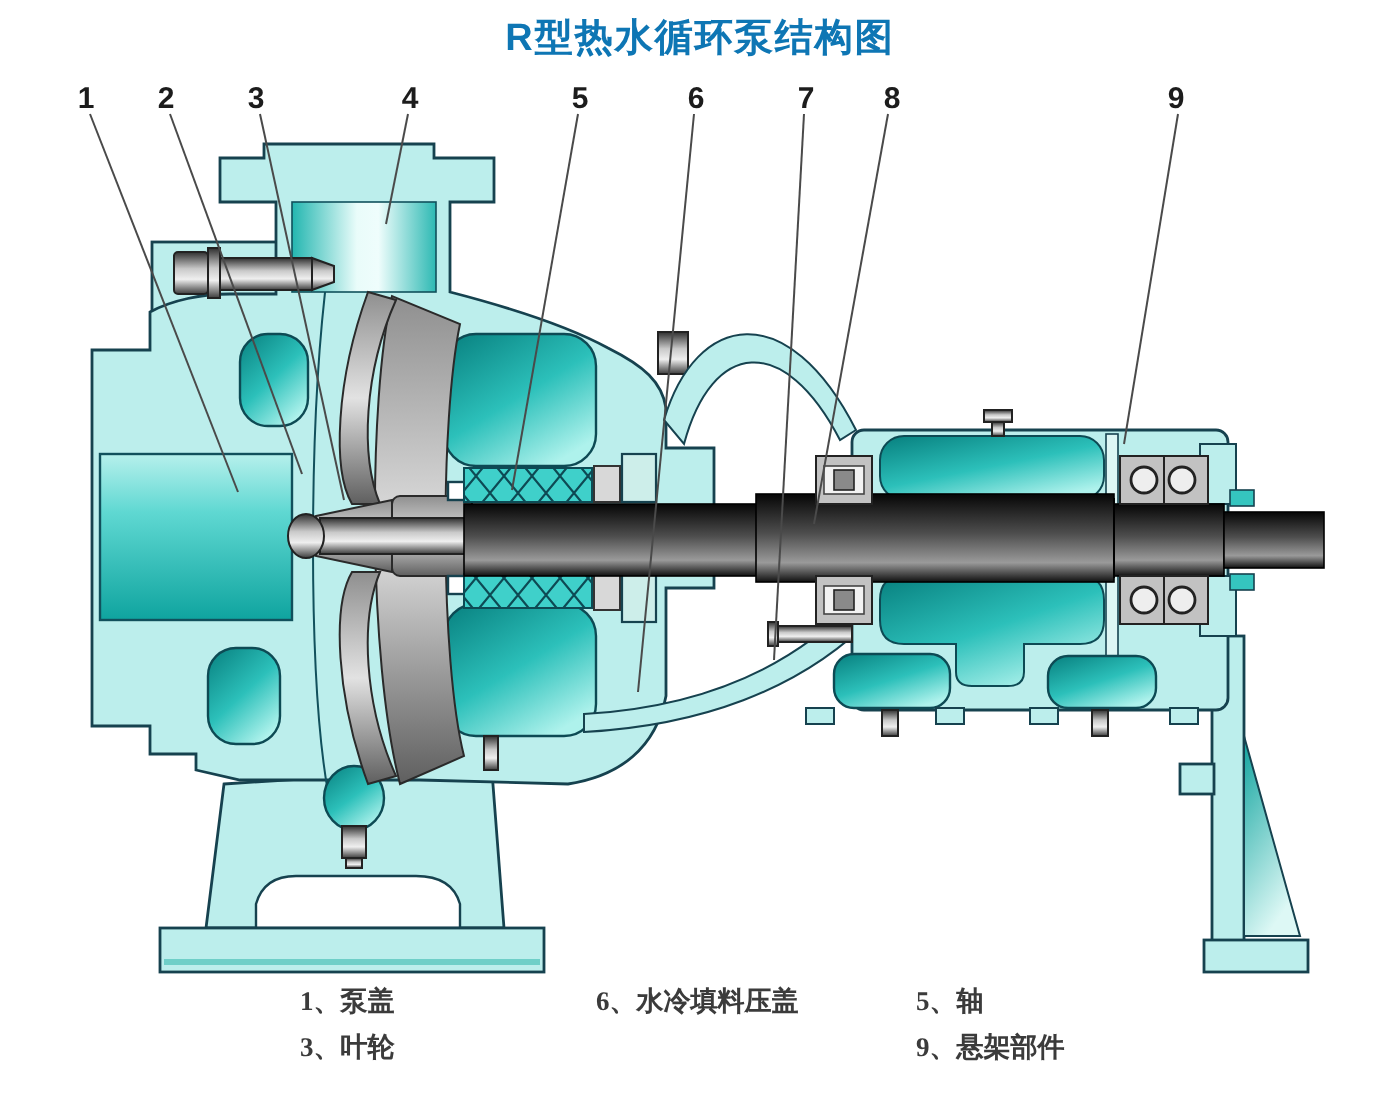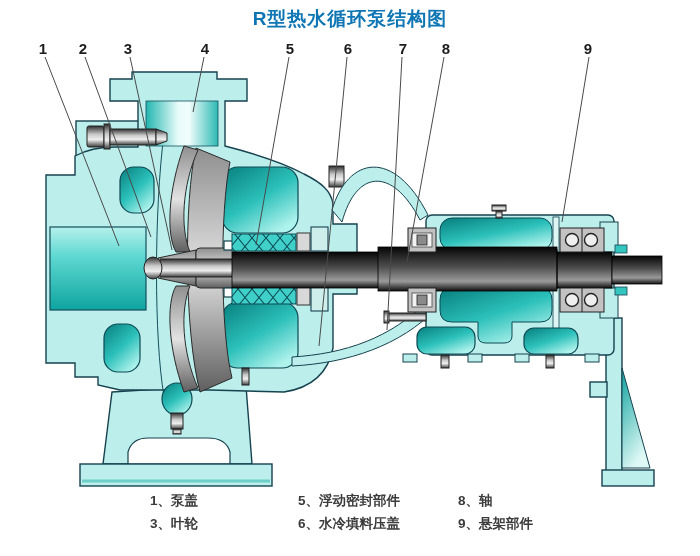--- a/index.html
+++ b/index.html
@@ -2,21 +2,21 @@
 <html><head>
 <meta charset="utf-8">
 <style>
   html,body{margin:0;padding:0;background:#fff;}
   .stage{position:relative;width:700px;height:556px;background:#fff;overflow:hidden;
          font-family:"Liberation Sans","DejaVu Sans",sans-serif;}
   .title{position:absolute;top:6px;left:0;width:700px;text-align:center;
          font-size:19px;font-weight:bold;color:#0e76b4;letter-spacing:1px;}
   .diagram-svg{position:absolute;top:0;left:0;}
   .legend{position:absolute;top:489px;font-size:13.5px;font-weight:bold;color:#3b3b3b;}
-  .legend p{margin:0;line-height:23px;white-space:nowrap;}
+  .legend p{margin:0;line-height:23px;white-space:nowrap;font-family:Liberation Serif, serif;}
   .lg1{left:150px;} .lg2{left:298px;} .lg3{left:458px;}
   .cy{fill:#bceeec;stroke:#16424f;stroke-width:1.4;}
   .cyt{fill:#bceeec;stroke:#16424f;stroke-width:1;}
   .wh{fill:#ffffff;stroke:#16424f;stroke-width:1.2;}
   .blob{fill:url(#gBlob);stroke:#0d4a54;stroke-width:1.2;}
   .metal{fill:url(#gMetal);stroke:#222;stroke-width:1;}
   .imp{fill:url(#gImp);stroke:#2a2a2a;stroke-width:1;}
   .shaft{fill:url(#gShaft);stroke:#000;stroke-width:0.8;}
   .lead{stroke:#4a4a4a;stroke-width:1;fill:none;}
   .cnum{font-size:15px;font-weight:bold;fill:#1c1c1c;}
@@ -224,21 +224,20 @@
       <text class="cnum" x="446" y="54" text-anchor="middle">8</text>
       <text class="cnum" x="588" y="54" text-anchor="middle">9</text>
     </g>
   </svg>
 
   <div class="legend lg1">
     <p>1、泵盖</p>
     <p>3、叶轮</p>
   </div>
   <div class="legend lg2">
-    <p>5、浮动密封部件</p>
     <p>6、水冷填料压盖</p>
   </div>
   <div class="legend lg3">
-    <p>8、轴</p>
+    <p>5、轴</p>
     <p>9、悬架部件</p>
   </div>
 
 </div>
 
 </body></html>

